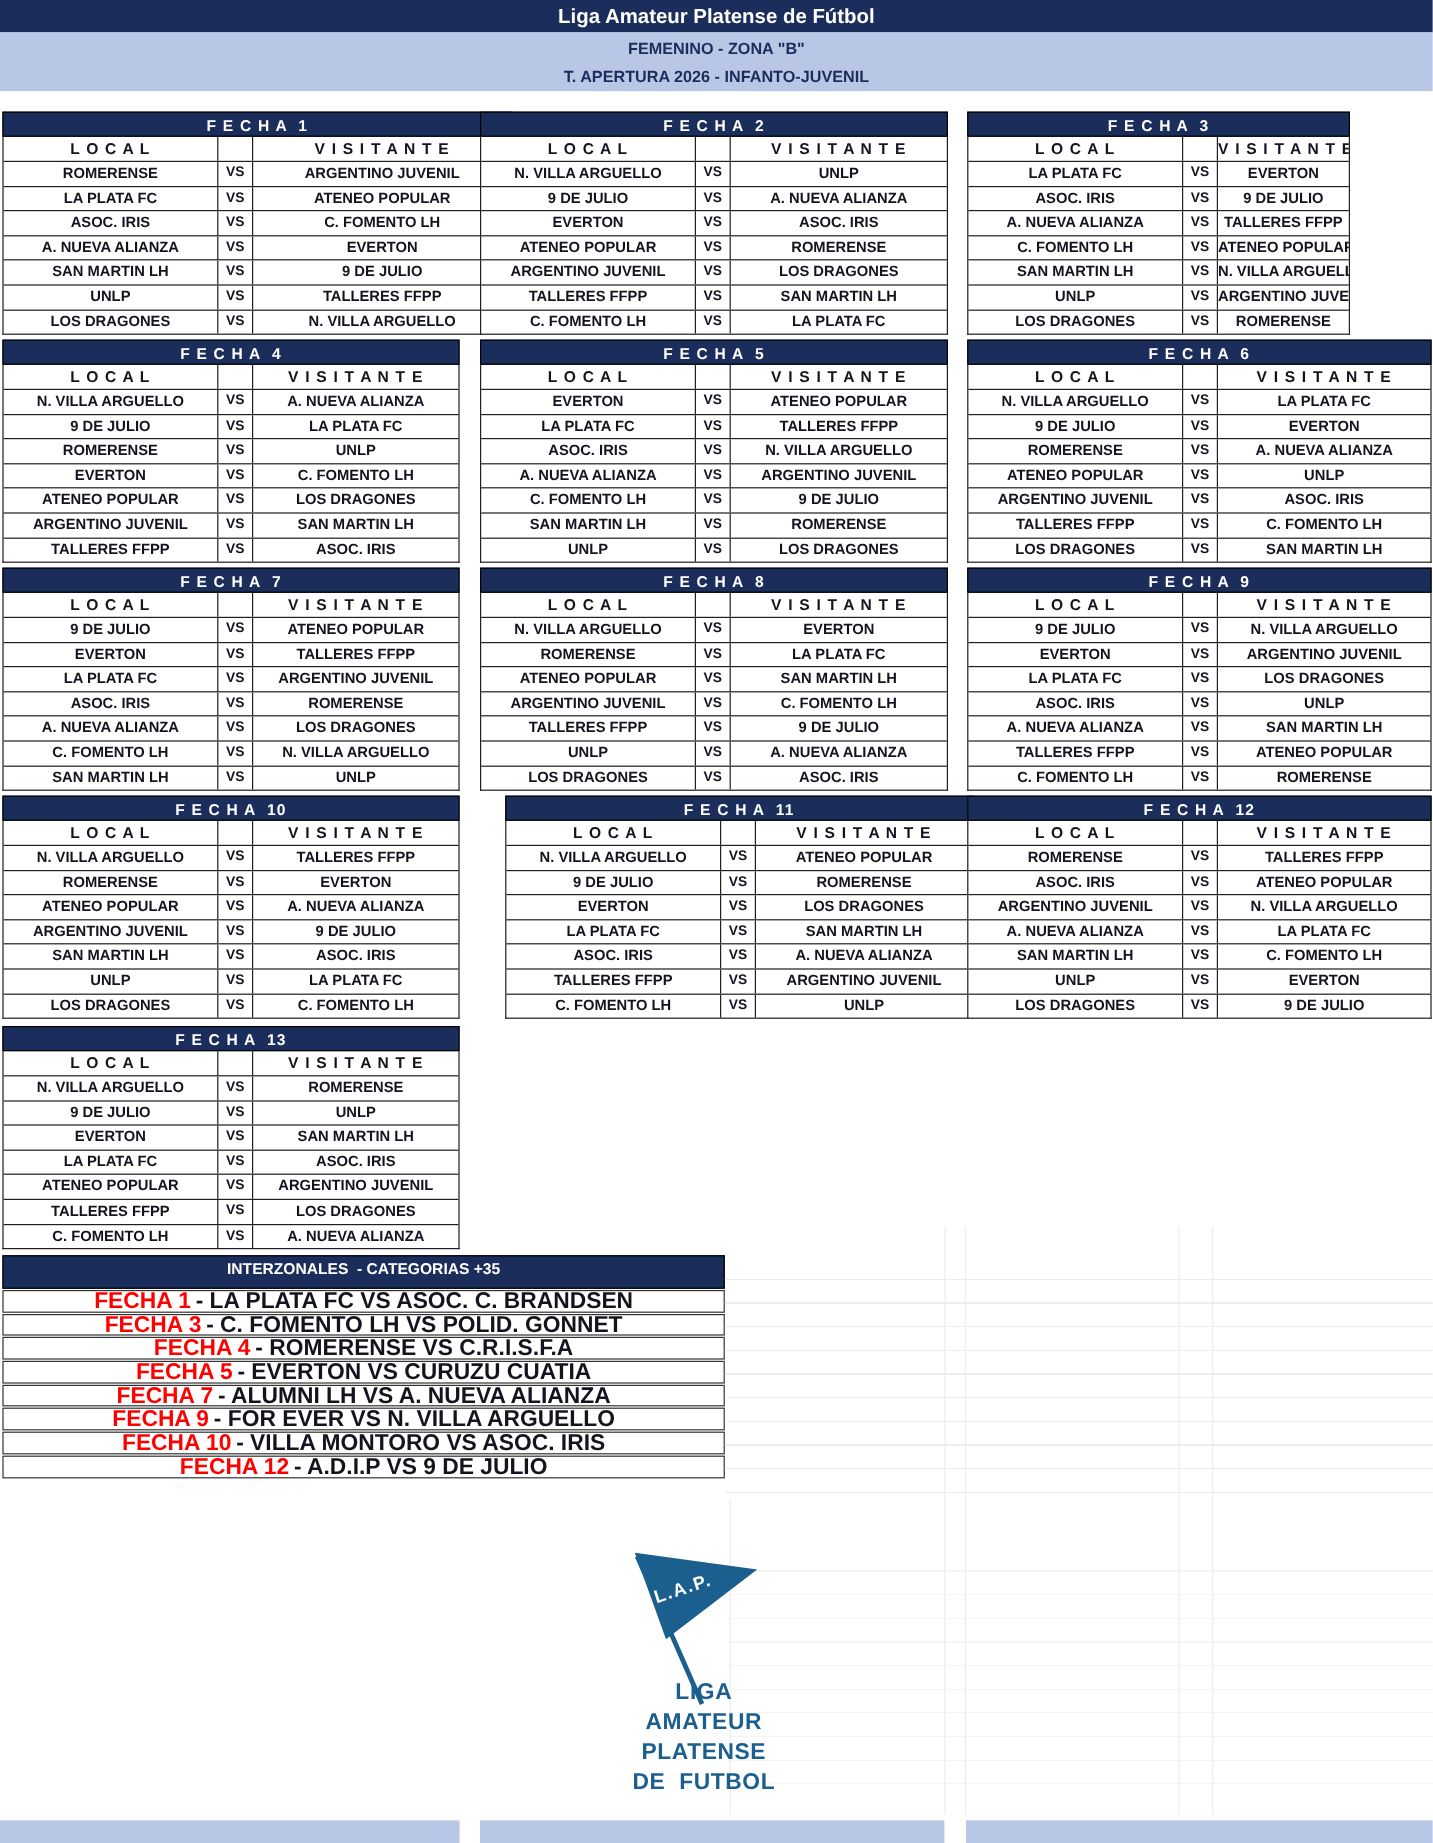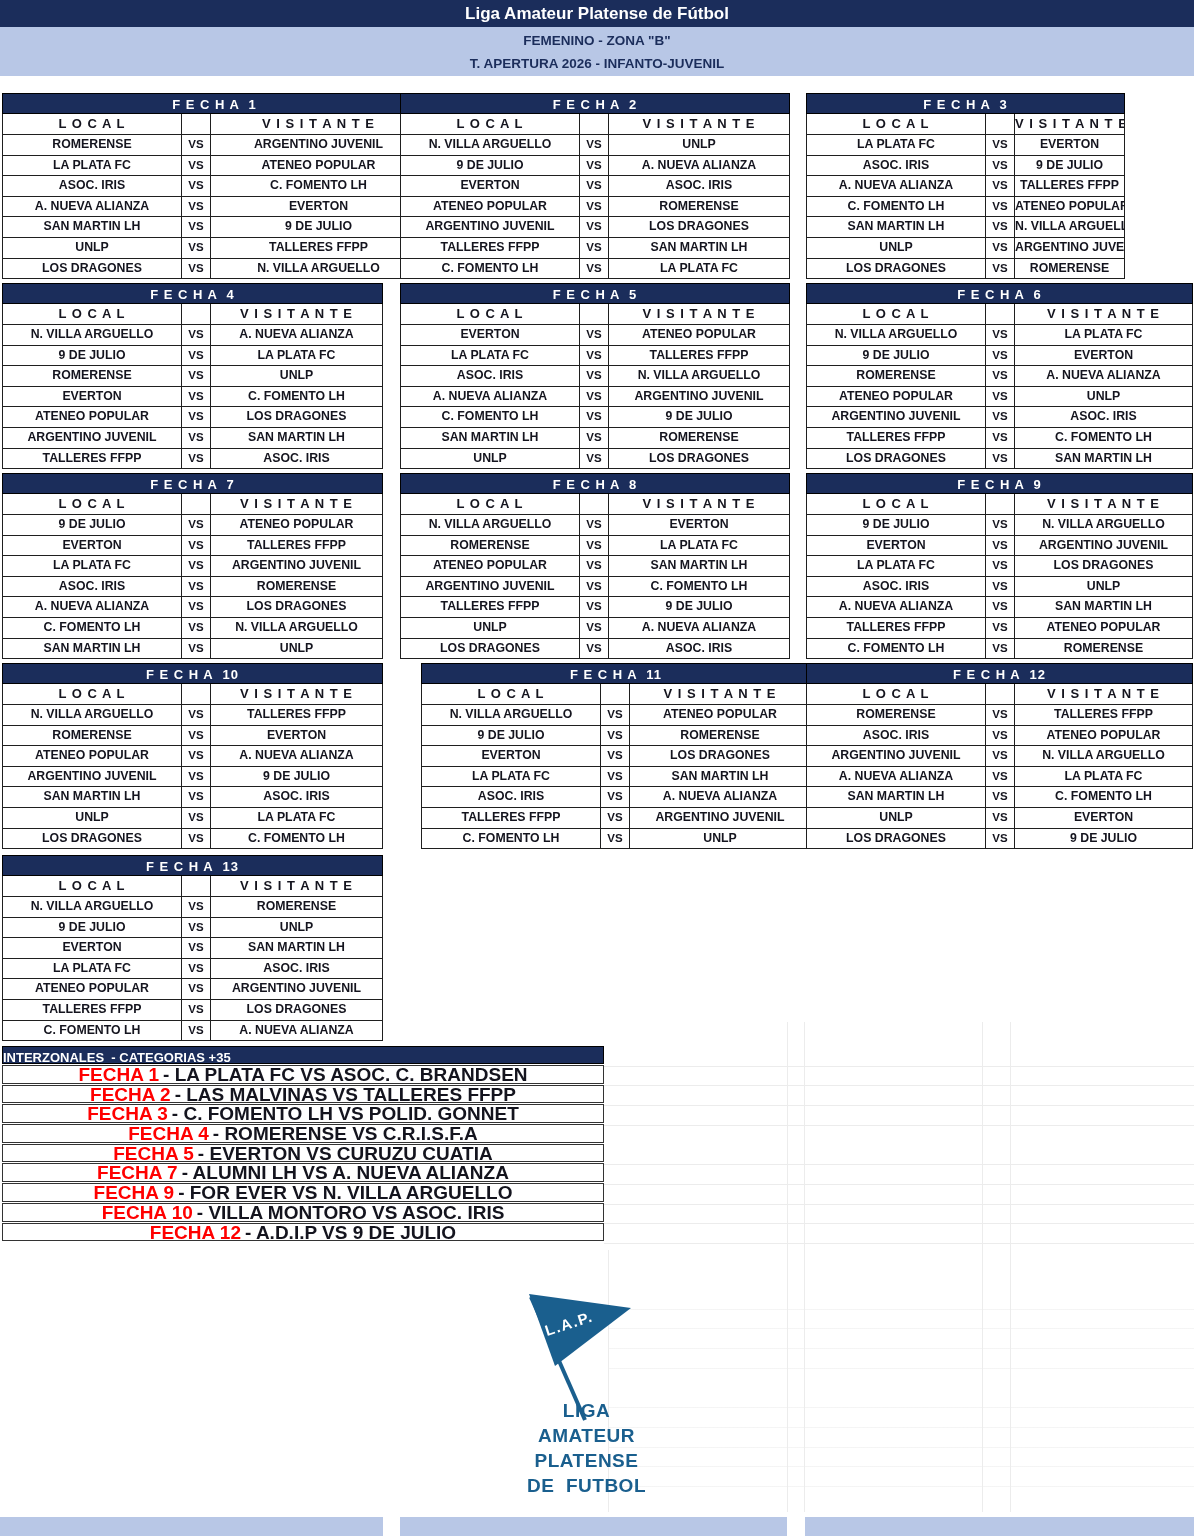--- a/index.html
+++ b/index.html
@@ -24,22 +24,22 @@
   .fbody{border:1px solid #1f1f1f;border-top:none;}
   .frow{display:grid;grid-template-columns:178px 30px 1fr;}
   .frow:not(:first-child){border-top:1px solid #1f1f1f;}
   .fcell{text-align:center;font-weight:bold;font-size:12.3px;color:#14141E;
     height:19.6px;line-height:19.6px;overflow:hidden;white-space:pre;}
   .fcell.mid{border-left:1px solid #1f1f1f;border-right:1px solid #1f1f1f;}
   .fcell.vs{font-size:11.5px;}
   .colhdr .fcell{font-size:13px;height:20px;line-height:20px;letter-spacing:1px;}
   
   .iz{position:absolute;left:2px;top:1046px;width:602px;}
-  .iz-head{height:18px;line-height:21px;background:var(--navy);color:#fff;font-weight:bold;
-    font-size:13px;text-align:left;border:1px solid #000;box-sizing:border-box;white-space:pre;}
+  .iz-head{height:28px;line-height:21px;background:var(--navy);color:#fff;font-weight:bold;
+    font-size:13px;text-align:center;border:1px solid #000;box-sizing:border-box;white-space:pre;}
   .iz-row{height:18.7px;line-height:17.7px;border:1px solid #333;box-sizing:border-box;
     margin-top:1px;text-align:center;font-weight:bold;font-size:19px;background:#fff;white-space:pre;}
   .iz-fecha{color:var(--red);}
   .iz-match{color:#14141E;margin-left:4px;}
   
   .grid-h{position:absolute;pointer-events:none;
     background:repeating-linear-gradient(to bottom,transparent 0,transparent 18.7px,var(--grid-line) 18.7px,var(--grid-line) 19.7px);}
   .vline{position:absolute;width:1px;background:var(--grid-line);pointer-events:none;}
   
   .logo-wrap{position:absolute;left:515px;top:1288px;width:135px;height:140px;}
@@ -643,21 +643,20 @@
             <div class="fcell">A. NUEVA ALIANZA</div>
           </div>
       </div>
     </div>
   </div>
 
 <div class="iz">
   <div class="iz-head">INTERZONALES  - CATEGORIAS +35</div>
   <div id="iz-rows">
       <div class="iz-row"><span class="iz-fecha">FECHA 1</span><span class="iz-match">- LA PLATA FC VS ASOC. C. BRANDSEN</span></div>
-      <div class="iz-row"><span class="iz-fecha">FECHA 2</span><span class="iz-match">- LAS MALVINAS VS TALLERES FFPP</span></div>
       <div class="iz-row"><span class="iz-fecha">FECHA 3</span><span class="iz-match">- C. FOMENTO LH VS POLID. GONNET</span></div>
       <div class="iz-row"><span class="iz-fecha">FECHA 4</span><span class="iz-match">- ROMERENSE VS C.R.I.S.F.A</span></div>
       <div class="iz-row"><span class="iz-fecha">FECHA 5</span><span class="iz-match">- EVERTON VS CURUZU CUATIA</span></div>
       <div class="iz-row"><span class="iz-fecha">FECHA 7</span><span class="iz-match">- ALUMNI LH VS A. NUEVA ALIANZA</span></div>
       <div class="iz-row"><span class="iz-fecha">FECHA 9</span><span class="iz-match">- FOR EVER VS N. VILLA ARGUELLO</span></div>
       <div class="iz-row"><span class="iz-fecha">FECHA 10</span><span class="iz-match">- VILLA MONTORO VS ASOC. IRIS</span></div>
       <div class="iz-row"><span class="iz-fecha">FECHA 12</span><span class="iz-match">- A.D.I.P VS 9 DE JULIO</span></div>
     </div>
 </div>
 

